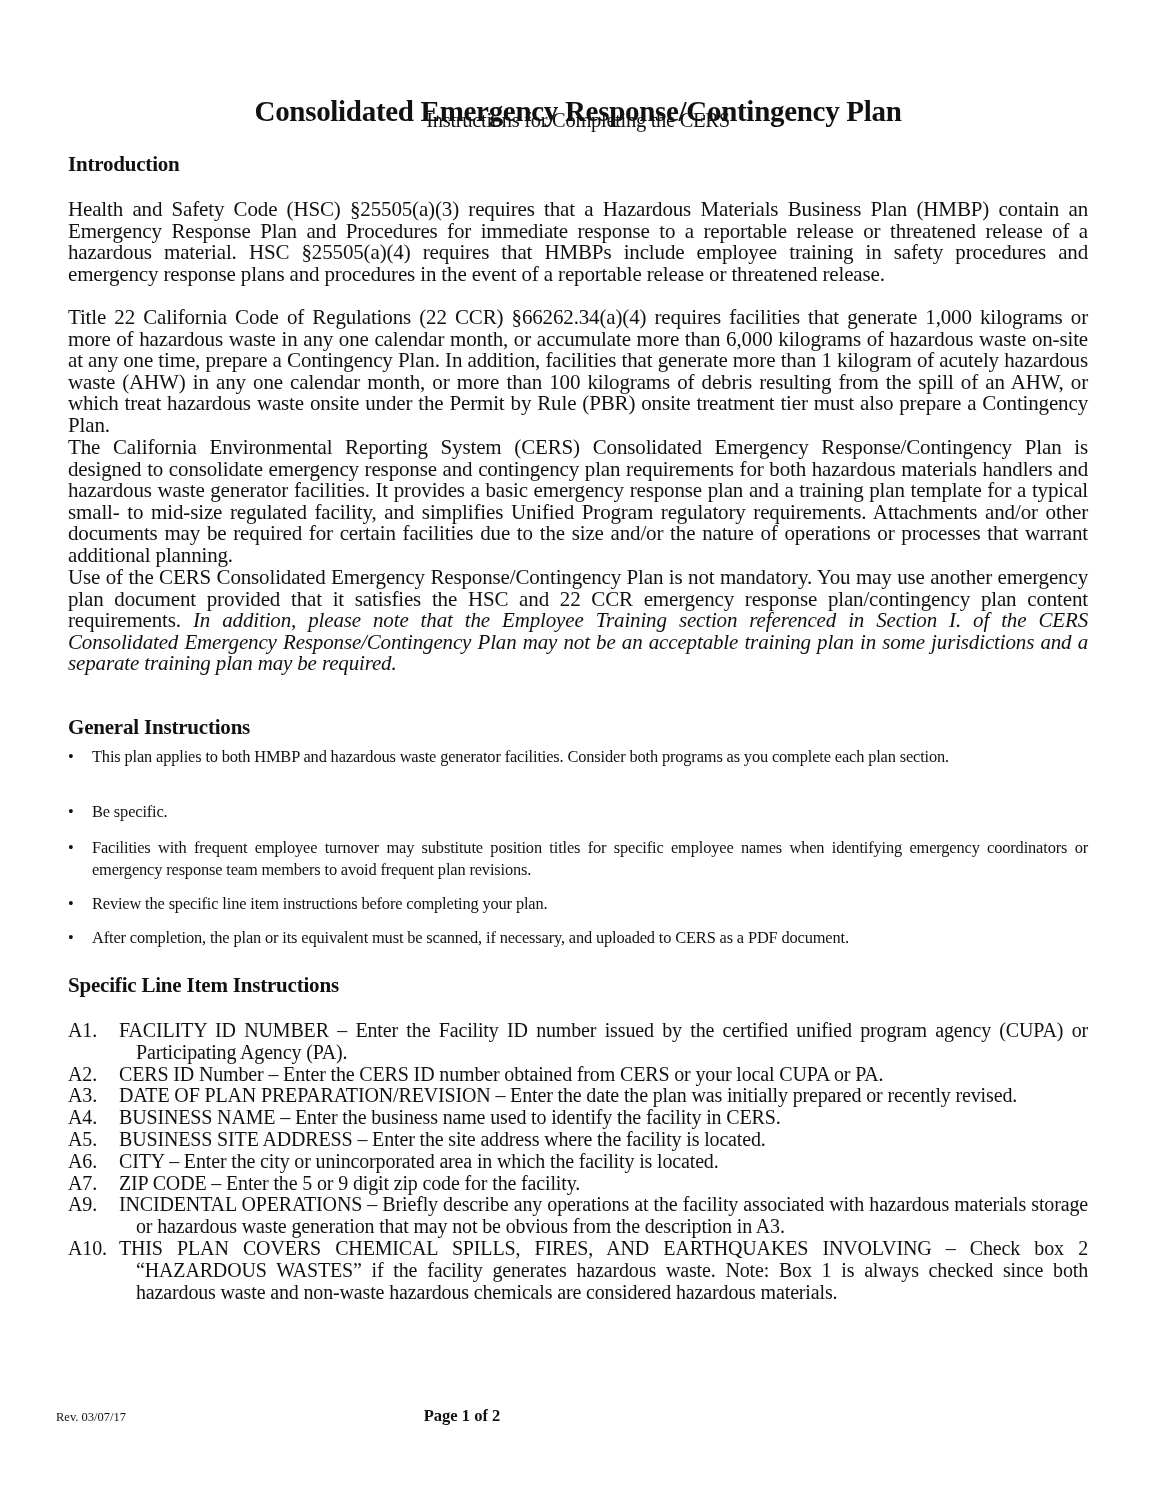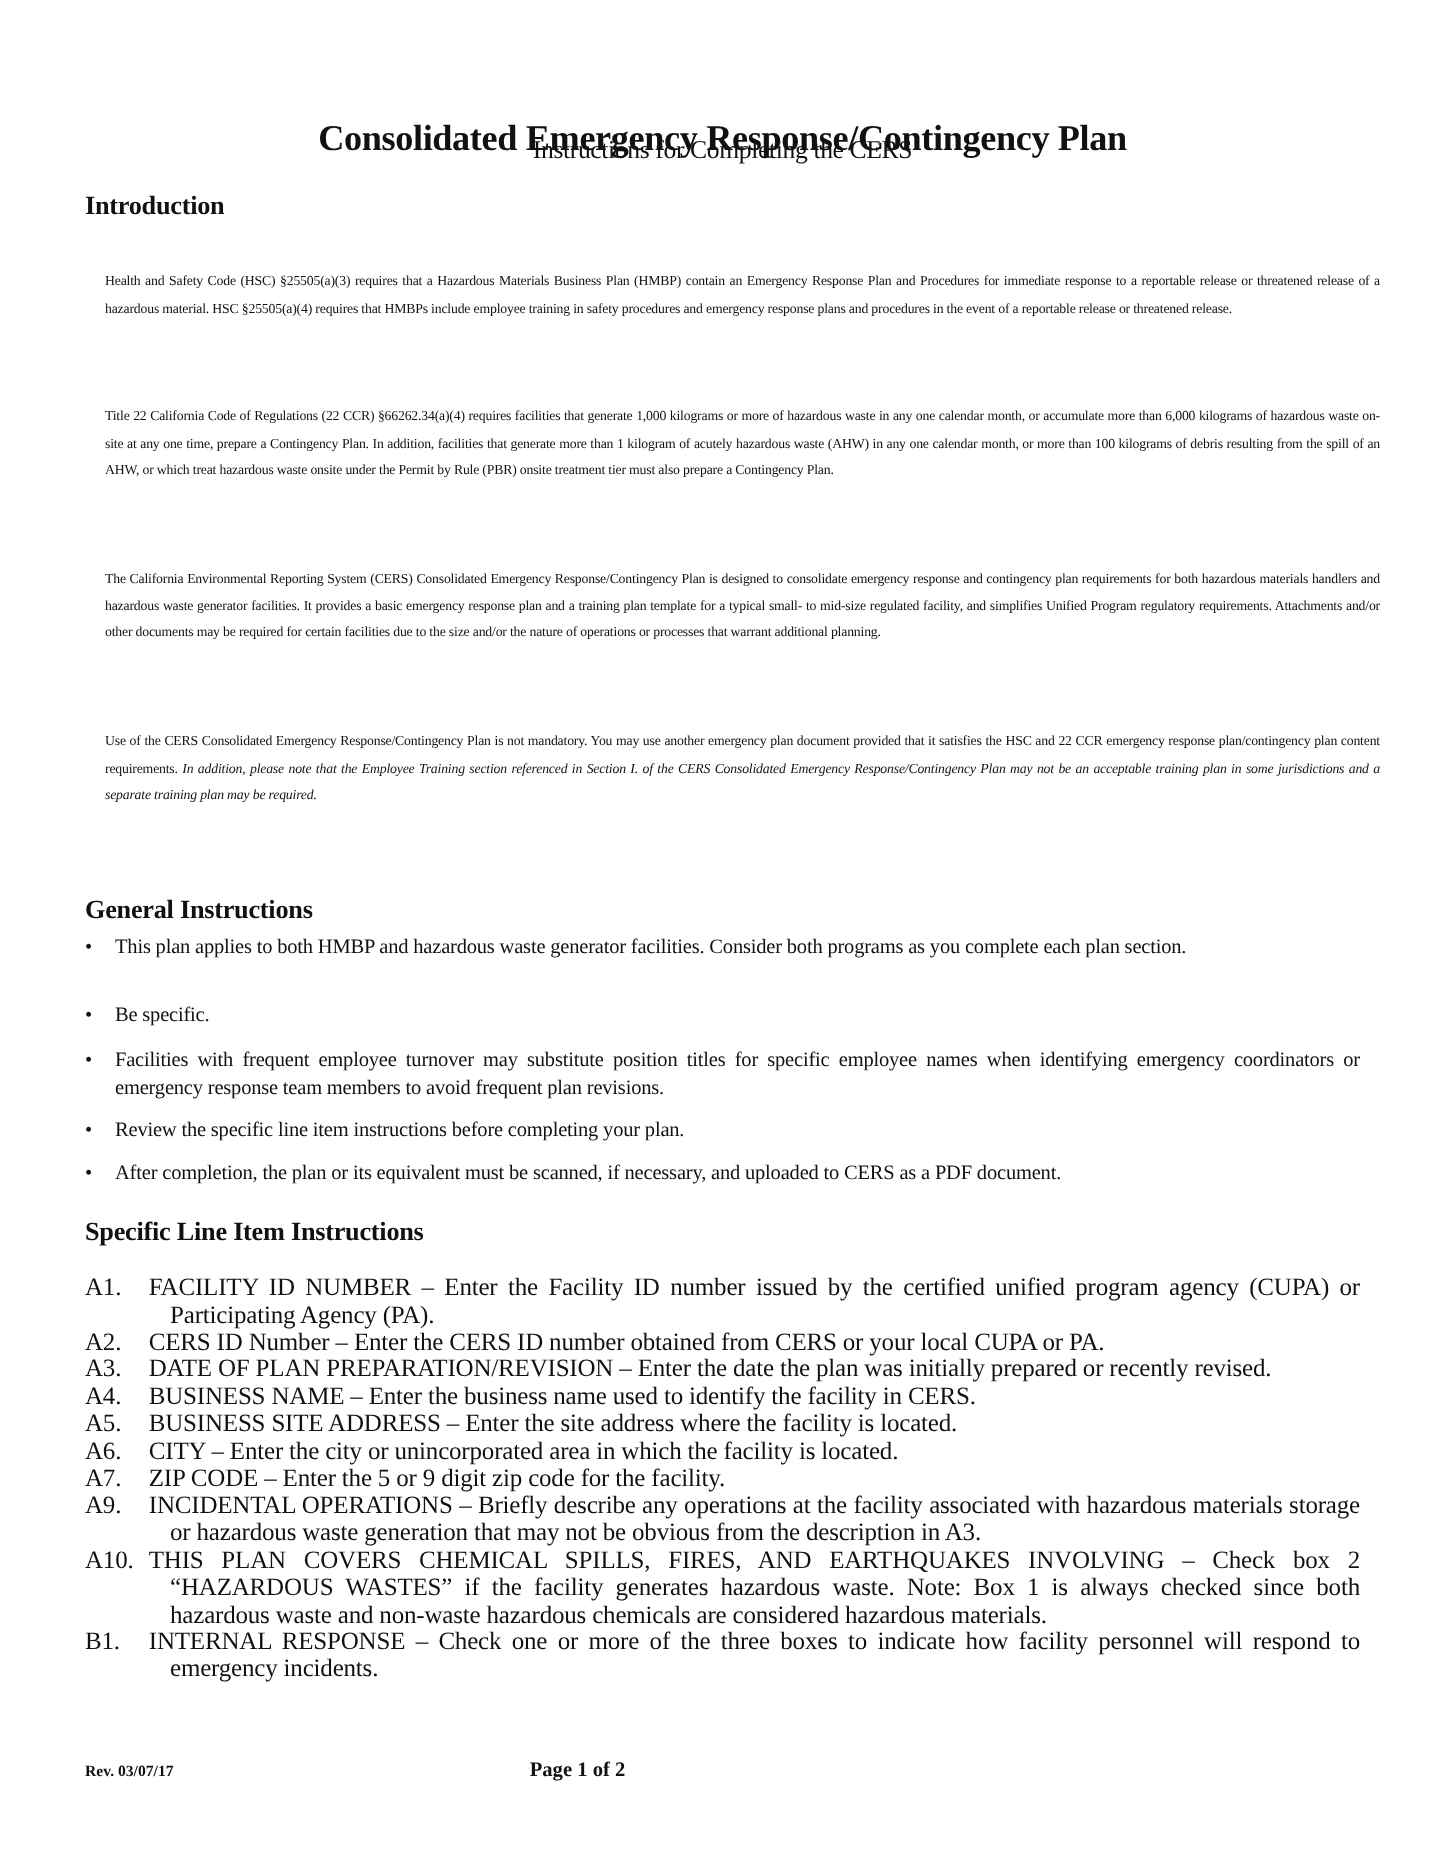--- a/index.html
+++ b/index.html
@@ -15,41 +15,41 @@
   }
   .main-title {
     position: absolute; top: 95px; left: 0; width: 1020px; text-align: center;
     font-size: 29px; font-weight: bold; letter-spacing: -0.3px;
   }
   h2 {
     position: absolute; left: 0; margin: 0;
     font-size: 21px; font-weight: bold; letter-spacing: -0.2px;
   }
   p.body {
-    position: absolute; left: 0; width: 1020px; margin: 16px;
-    font-size: 11px; line-height: 21.6px; text-align: justify;
+    position: absolute; left: 0; width: 1020px; margin: 0;
+    font-size: 21px; line-height: 21.6px; text-align: justify;
     letter-spacing: -0.15px;
   }
   p.body em { font-style: italic; }
   .bullets { position: absolute; left: 0; width: 1020px; margin: 0; padding: 0; list-style: none; }
   .bullets li {
     position: absolute; left: 0; width: 1020px;
     font-size: 16.4px; line-height: 21.6px; letter-spacing: -0.15px;
   }
   .bullets .dot { position: absolute; left: 0; top: 0; width: 20px; }
   .bullets .btext { display: block; margin-left: 24px; text-align: justify; }
   .items { position: absolute; left: 0; width: 1020px; top: 1020px; margin: 0; padding: 0; list-style: none; }
   .items li {
     position: relative; font-size: 20px; line-height: 21.8px; letter-spacing: -0.15px;
     padding-left: 68px; text-indent: -17px; text-align: justify;
   }
   .items .code { position: absolute; left: 0; top: 0; text-indent: 0; }
   .items .itext { display: block; }
   .footer-rev {
-    position: absolute; top: 1410px; left: 68px; font-size: 12.5px; font-weight: bold;
+    position: absolute; top: 1410px; left: 56px; font-size: 12.5px; font-weight: normal;
   }
   .footer-page {
     position: absolute; top: 1406px; left: 0; width: 924px; text-align: center;
     font-size: 16.5px; font-weight: bold;
   }
 </style>
 </head>
 <body>
 
 <div class="page">
@@ -120,21 +120,17 @@
         <span class="itext">ZIP CODE – Enter the 5 or 9 digit zip code for the facility.</span>
       </li>
     <li>
         <span class="code">A9.</span>
         <span class="itext">INCIDENTAL OPERATIONS – Briefly describe any operations at the facility associated with hazardous materials storage or hazardous waste generation that may not be obvious from the description in A3.</span>
       </li>
     <li>
         <span class="code">A10.</span>
         <span class="itext">THIS PLAN COVERS CHEMICAL SPILLS, FIRES, AND EARTHQUAKES INVOLVING – Check box 2 “HAZARDOUS WASTES” if the facility generates hazardous waste. Note: Box 1 is always checked since both hazardous waste and non-waste hazardous chemicals are considered hazardous materials.</span>
       </li>
-    <li>
-        <span class="code">B1.</span>
-        <span class="itext">INTERNAL RESPONSE – Check one or more of the three boxes to indicate how facility personnel will respond to emergency incidents.</span>
-      </li>
   </ol>
 </div>
 
 <div class="footer-rev">Rev. 03/07/17</div>
 <div class="footer-page">Page 1 of 2</div>
 
 </body></html>

